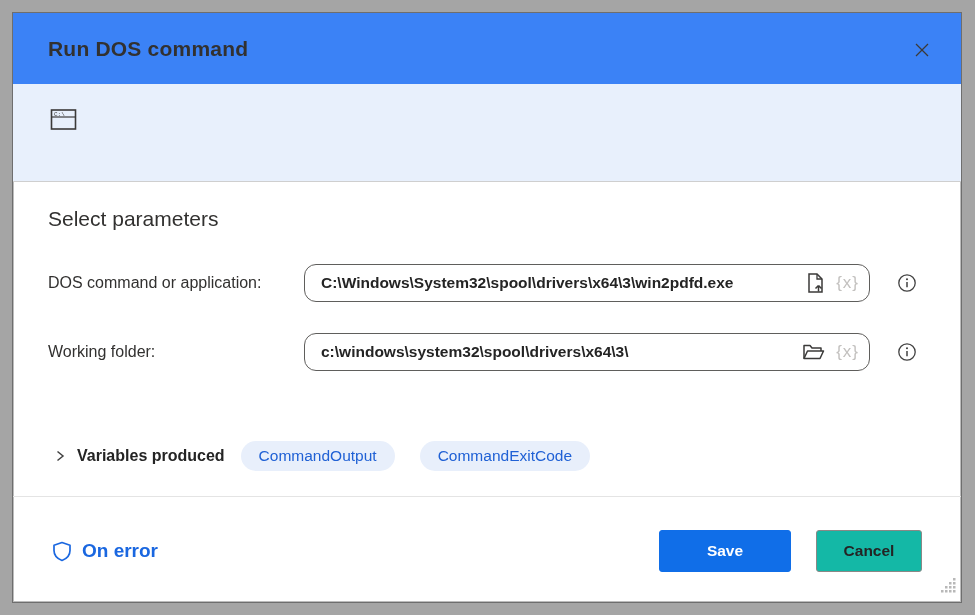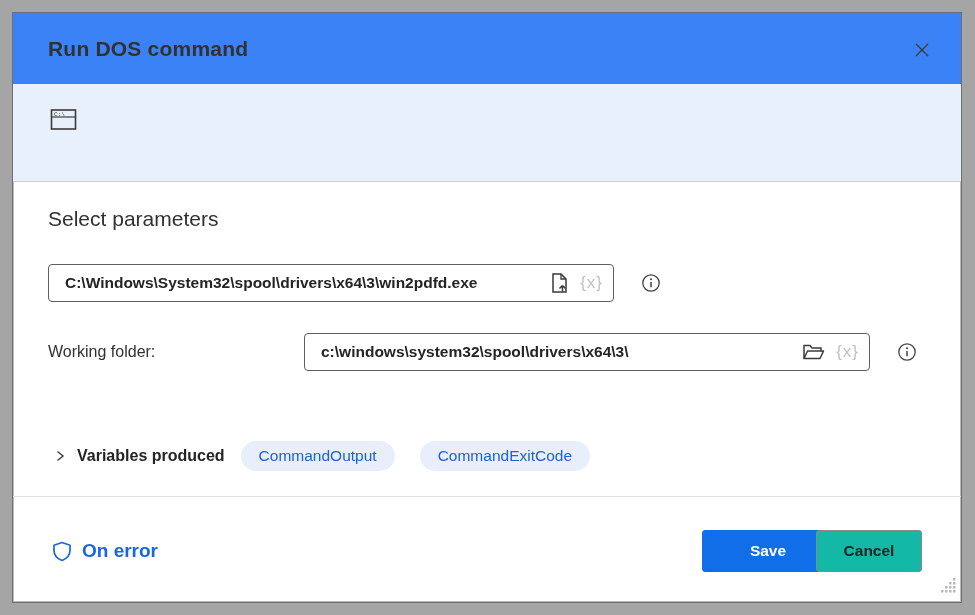--- a/index.html
+++ b/index.html
@@ -40,21 +40,21 @@
   .section-heading {
     position:absolute; left:35px; top:194px;
     font-size:21px; font-weight:400; color:#323130;
   }
   .param-row { position:absolute; left:35px; height:38px; display:flex; align-items:center; }
   .param-row.row1 { top:251px; }
   .param-row.row2 { top:320px; }
   .param-label { width:256px; font-size:16px; color:#323130; }
   .param-input-wrap {
     position:relative; width:566px; height:38px;
-    border:1px solid #5f5e5c; border-radius:4px; background:#fff;
+    border:1px solid #5f5e5c; border-radius:12px; background:#fff;
     display:flex; align-items:center;
   }
   .param-input {
     border:none; outline:none; background:transparent;
     flex:1; height:100%; padding:0 8px 0 16px;
     font-family:"Liberation Sans", sans-serif;
     font-size:15.5px; font-weight:600; color:#242424;
   }
   .input-icons { display:flex; align-items:center; gap:10px; padding-right:10px; }
   .icon-btn { cursor:pointer; display:flex; align-items:center; }
@@ -85,21 +85,21 @@
   }
   .on-error-label { color:var(--accent-blue,#1a67e0); font-size:19px; font-weight:700; }
   .btn {
     position:absolute; top:0; height:42px; border-radius:3px;
     font-family:"Liberation Sans", sans-serif;
     font-size:15.5px; font-weight:600; cursor:pointer;
     display:flex; align-items:center; justify-content:center;
   }
   .btn-save {
     left:646px; width:132px;
-    background:var(--save-bg,#106ee8); color:#ffffff; border:1px solid var(--save-bg,#106ee8);margin-left:43px;
+    background:var(--save-bg,#106ee8); color:#ffffff; border:1px solid var(--save-bg,#106ee8);
   }
   .btn-cancel {
     left:803px; width:106px;
     background:#14b8a6; color:#242424; border:1px solid #8a8886;
   }
   .resize-grip { position:absolute; right:5px; bottom:5px; cursor:nwse-resize; }
 </style>
 </head>
 <body>
 
@@ -121,20 +121,21 @@
         <rect x="1.5" y="2" width="24" height="19" fill="none" stroke="#3b3a39" stroke-width="1.6"></rect>
         <line x1="1.5" y1="9" x2="25.5" y2="9" stroke="#3b3a39" stroke-width="1.2"></line>
         <text x="4" y="7.6" font-family="Liberation Mono, monospace" font-size="6" fill="#3b3a39">C:\</text>
       </svg>
     </div>
   </div>
 
   <div class="section-heading">Select parameters</div>
 
   <div class="param-row row1">
+    <div class="param-label">DOS command or application:</div>
     <div class="param-input-wrap">
       <input class="param-input" type="text" value="C:\Windows\System32\spool\drivers\x64\3\win2pdfd.exe" style="">
       <div class="input-icons">
         <span class="icon-btn">
           <svg width="21" height="22" viewBox="0 0 21 22">
             <path d="M4 2 h8 l5 5 v13 h-13 z" fill="none" stroke="#3b3a39" stroke-width="1.5"></path>
             <path d="M12 2 v5 h5" fill="none" stroke="#3b3a39" stroke-width="1.3"></path>
             <path d="M13.5 19.5 v-6 M13.5 13.5 l-3 3 M13.5 13.5 l3 3" fill="none" stroke="#3b3a39" stroke-width="1.5"></path>
           </svg>
         </span>

